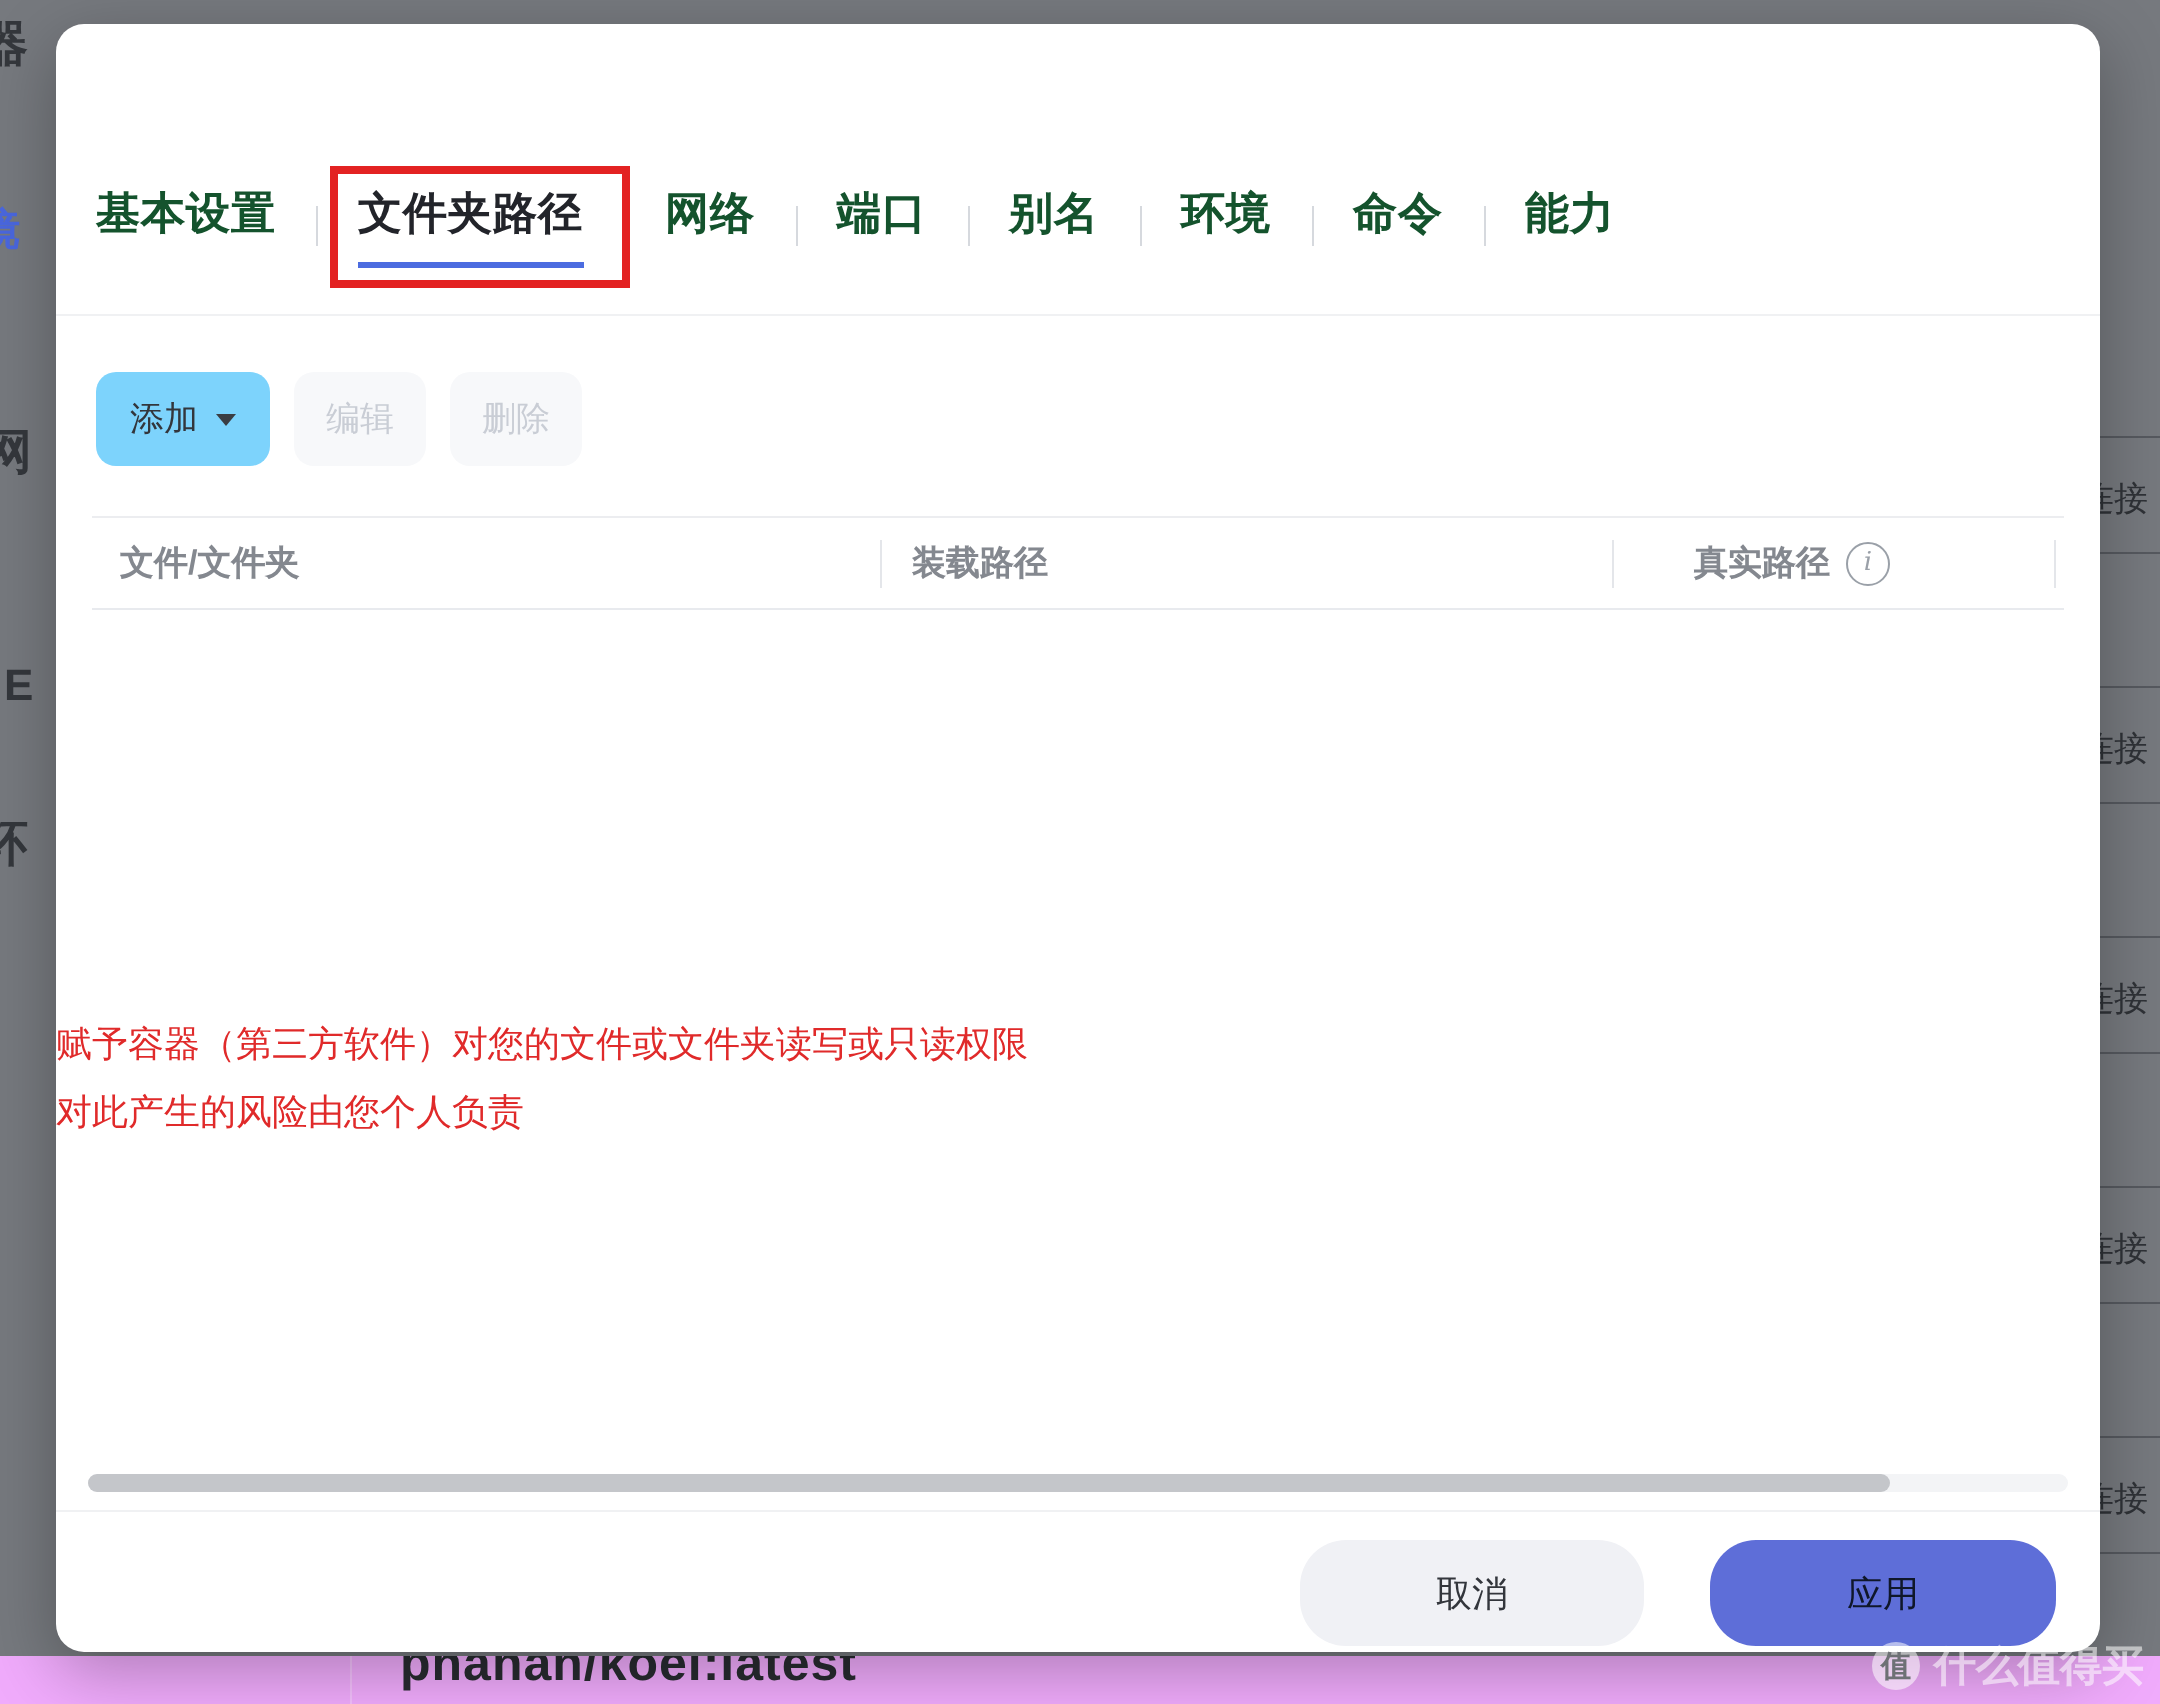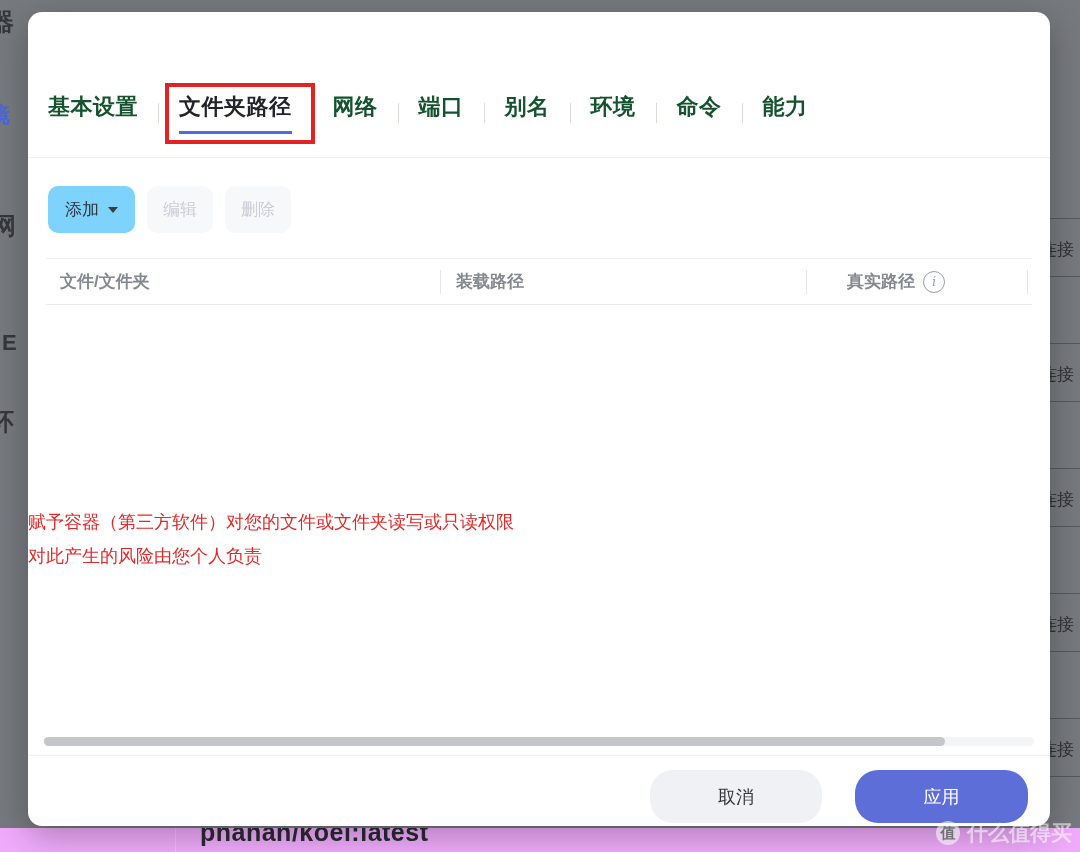--- a/index.html
+++ b/index.html
@@ -118,21 +118,21 @@
   }
   .scroll-thumb { width:901px; height:9px; border-radius:5px; background:#c4c6ca; cursor:grab; }
 
   
   .footer { position:absolute; top:743px; left:0; right:0; bottom:0; border-top:1px solid #f0f1f3; }
   .ft-btn {
     position:absolute; top:14px; height:53px; border:none; border-radius:23px;
     font-size:18px; font-family:inherit; cursor:pointer;
   }
   .ft-btn.cancel { right:228px; width:172px; background:#f0f1f5; color:#33363c; }
-  .ft-btn.apply  { right:22px;  width:173px; background:#5e6ed8; color:#ffffff; }
+  .ft-btn.apply  { right:22px;  width:173px; background:#5e6ed8; color:#0f172a; }
 </style>
 </head>
 <body>
 
 <div>
   <span class="bg-frag" style="left:-10px; top:6px;   font-size:24px;">器</span>
   <span class="bg-frag blue" style="left:-12px; top:100px; font-size:22px;">镜</span>
   <span class="bg-frag" style="left:-8px;  top:210px; font-size:24px;">网</span>
   <span class="bg-frag" style="left:2px;   top:330px; font-size:22px;">E</span>
   <span class="bg-frag" style="left:-10px; top:406px; font-size:24px;">环</span>

